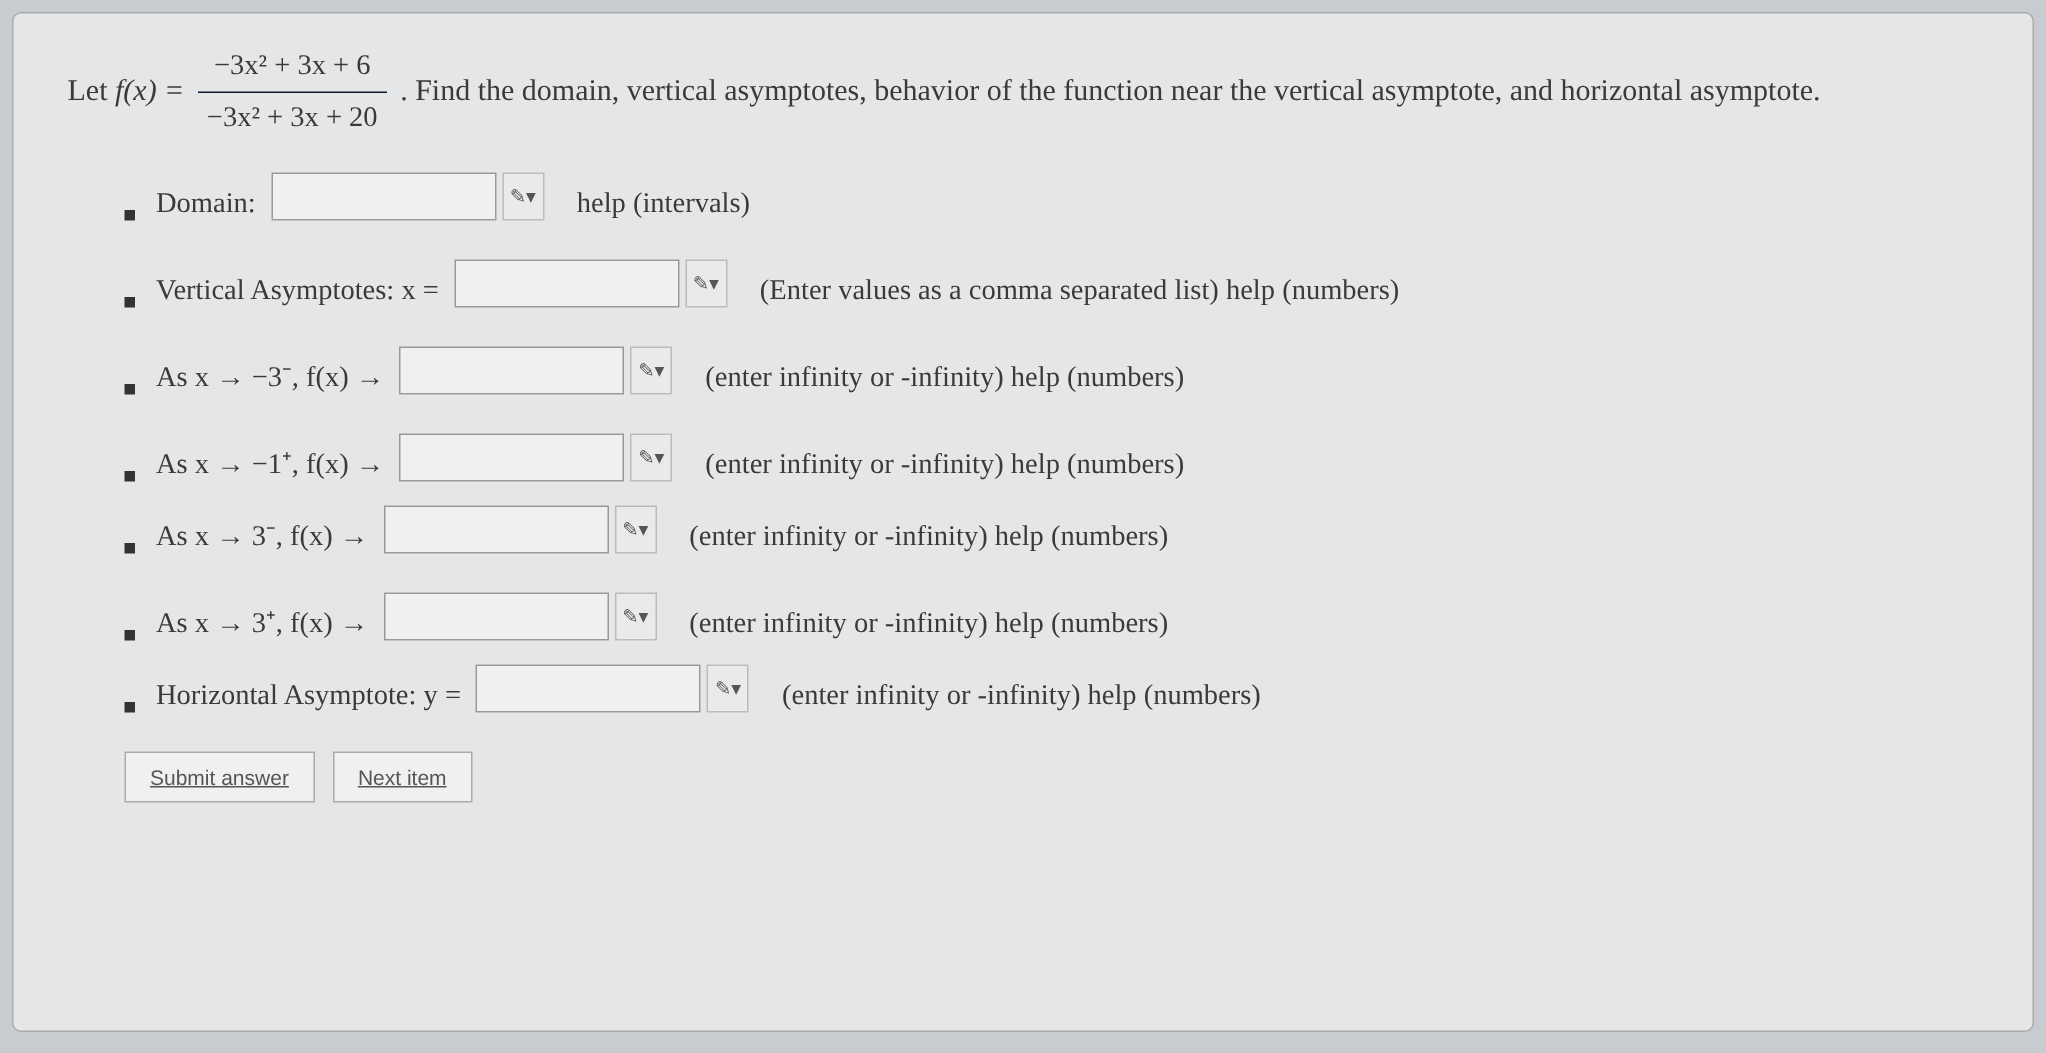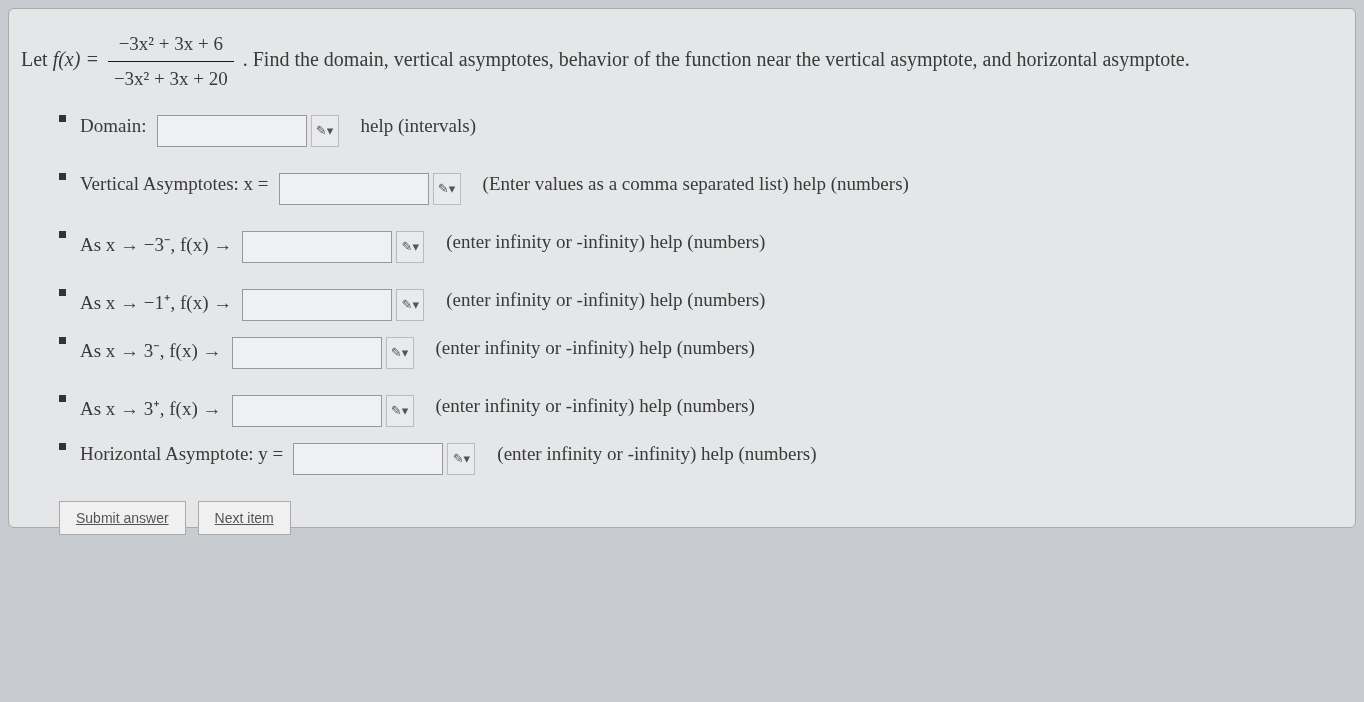--- a/index.html
+++ b/index.html
@@ -8,22 +8,22 @@
     background: #c8ccd0;
     padding: 8px;
     color: #333;
     width: 1364px;
     height: 702px;
   }
   .panel {
     background: #e4e6e8;
     border: 1px solid #aaa;
     border-radius: 6px;
-    padding: 20px 12px;
-    height: 520px;
+    padding: 20px 36px;
+    height: 680px;
     position: relative;
   }
   .problem-text {
     font-size: 20px;
     line-height: 1.6;
     color: #3a3a3a;
     margin-bottom: 20px;
   }
   .fraction {
     display: inline-block;
@@ -41,21 +41,21 @@
     display: block;
     padding: 2px 6px 0;
     font-size: 19px;
   }
   .items {
     margin-left: 38px;
     margin-top: 14px;
   }
   .item {
     display: flex;
-    align-items: flex-start;
+    align-items: flex-end;
     margin-bottom: 26px;
     font-size: 19px;
     color: #3a3a3a;
   }
   .item.tight { margin-bottom: 16px; }
   .bullet {
     width: 7px;
     height: 7px;
     background: #333;
     margin-right: 14px;

